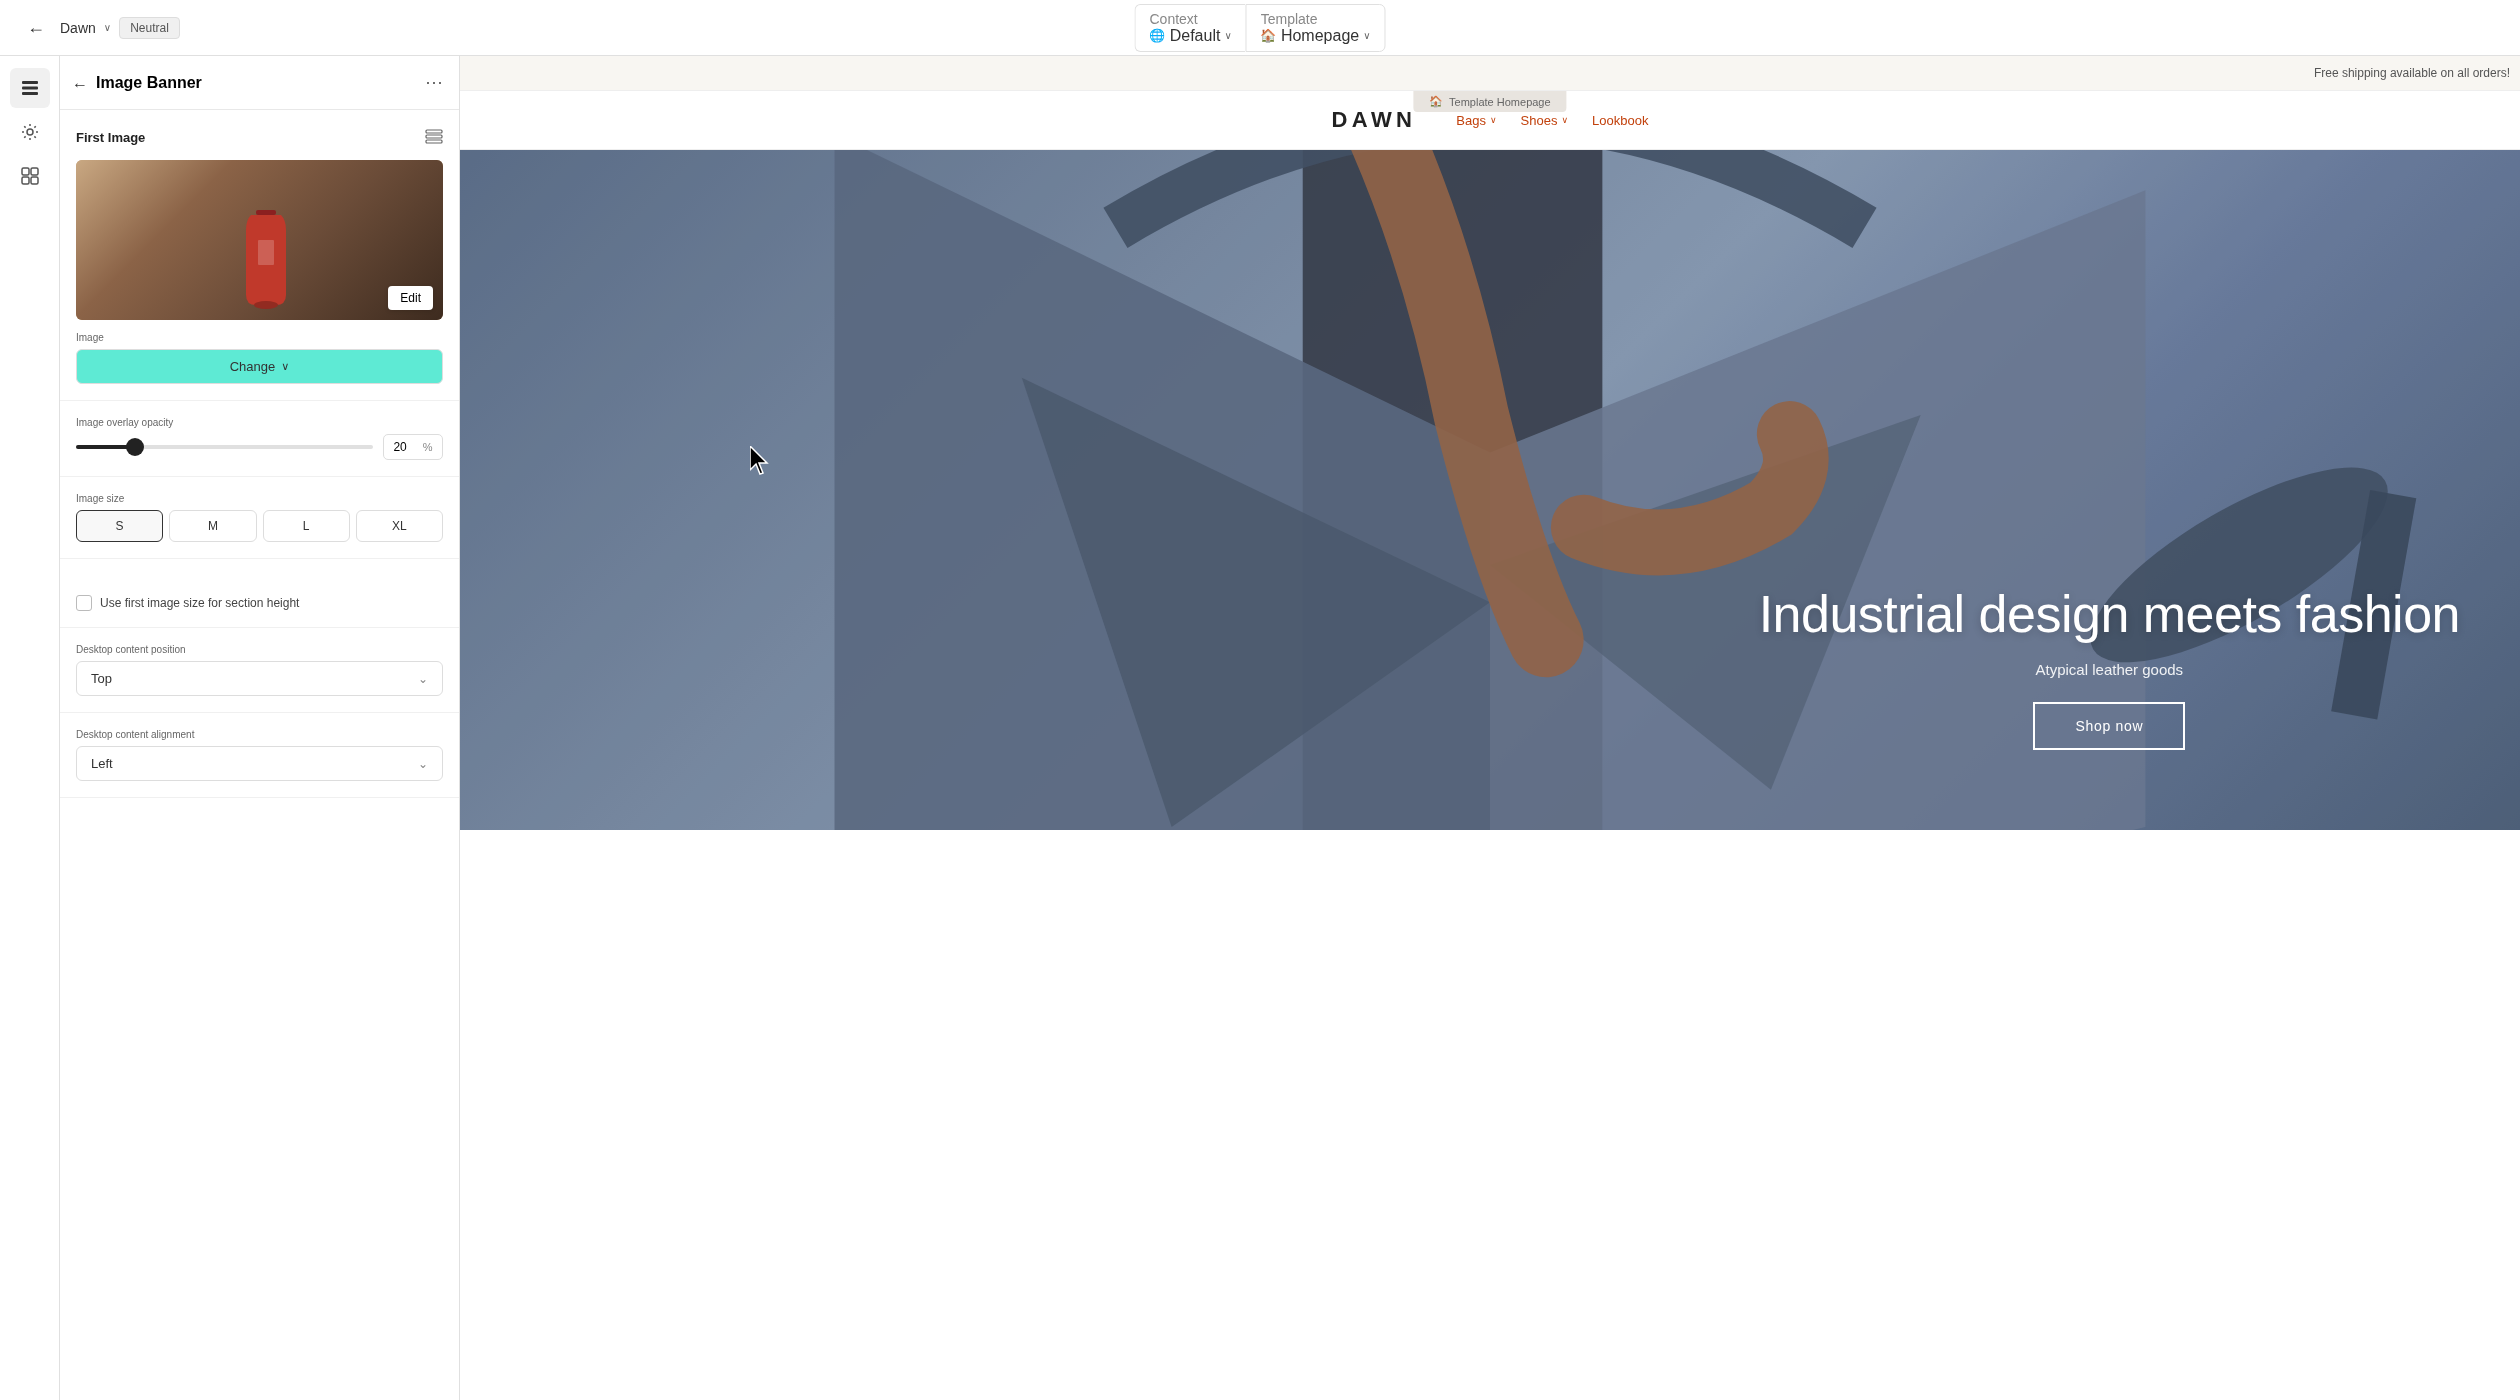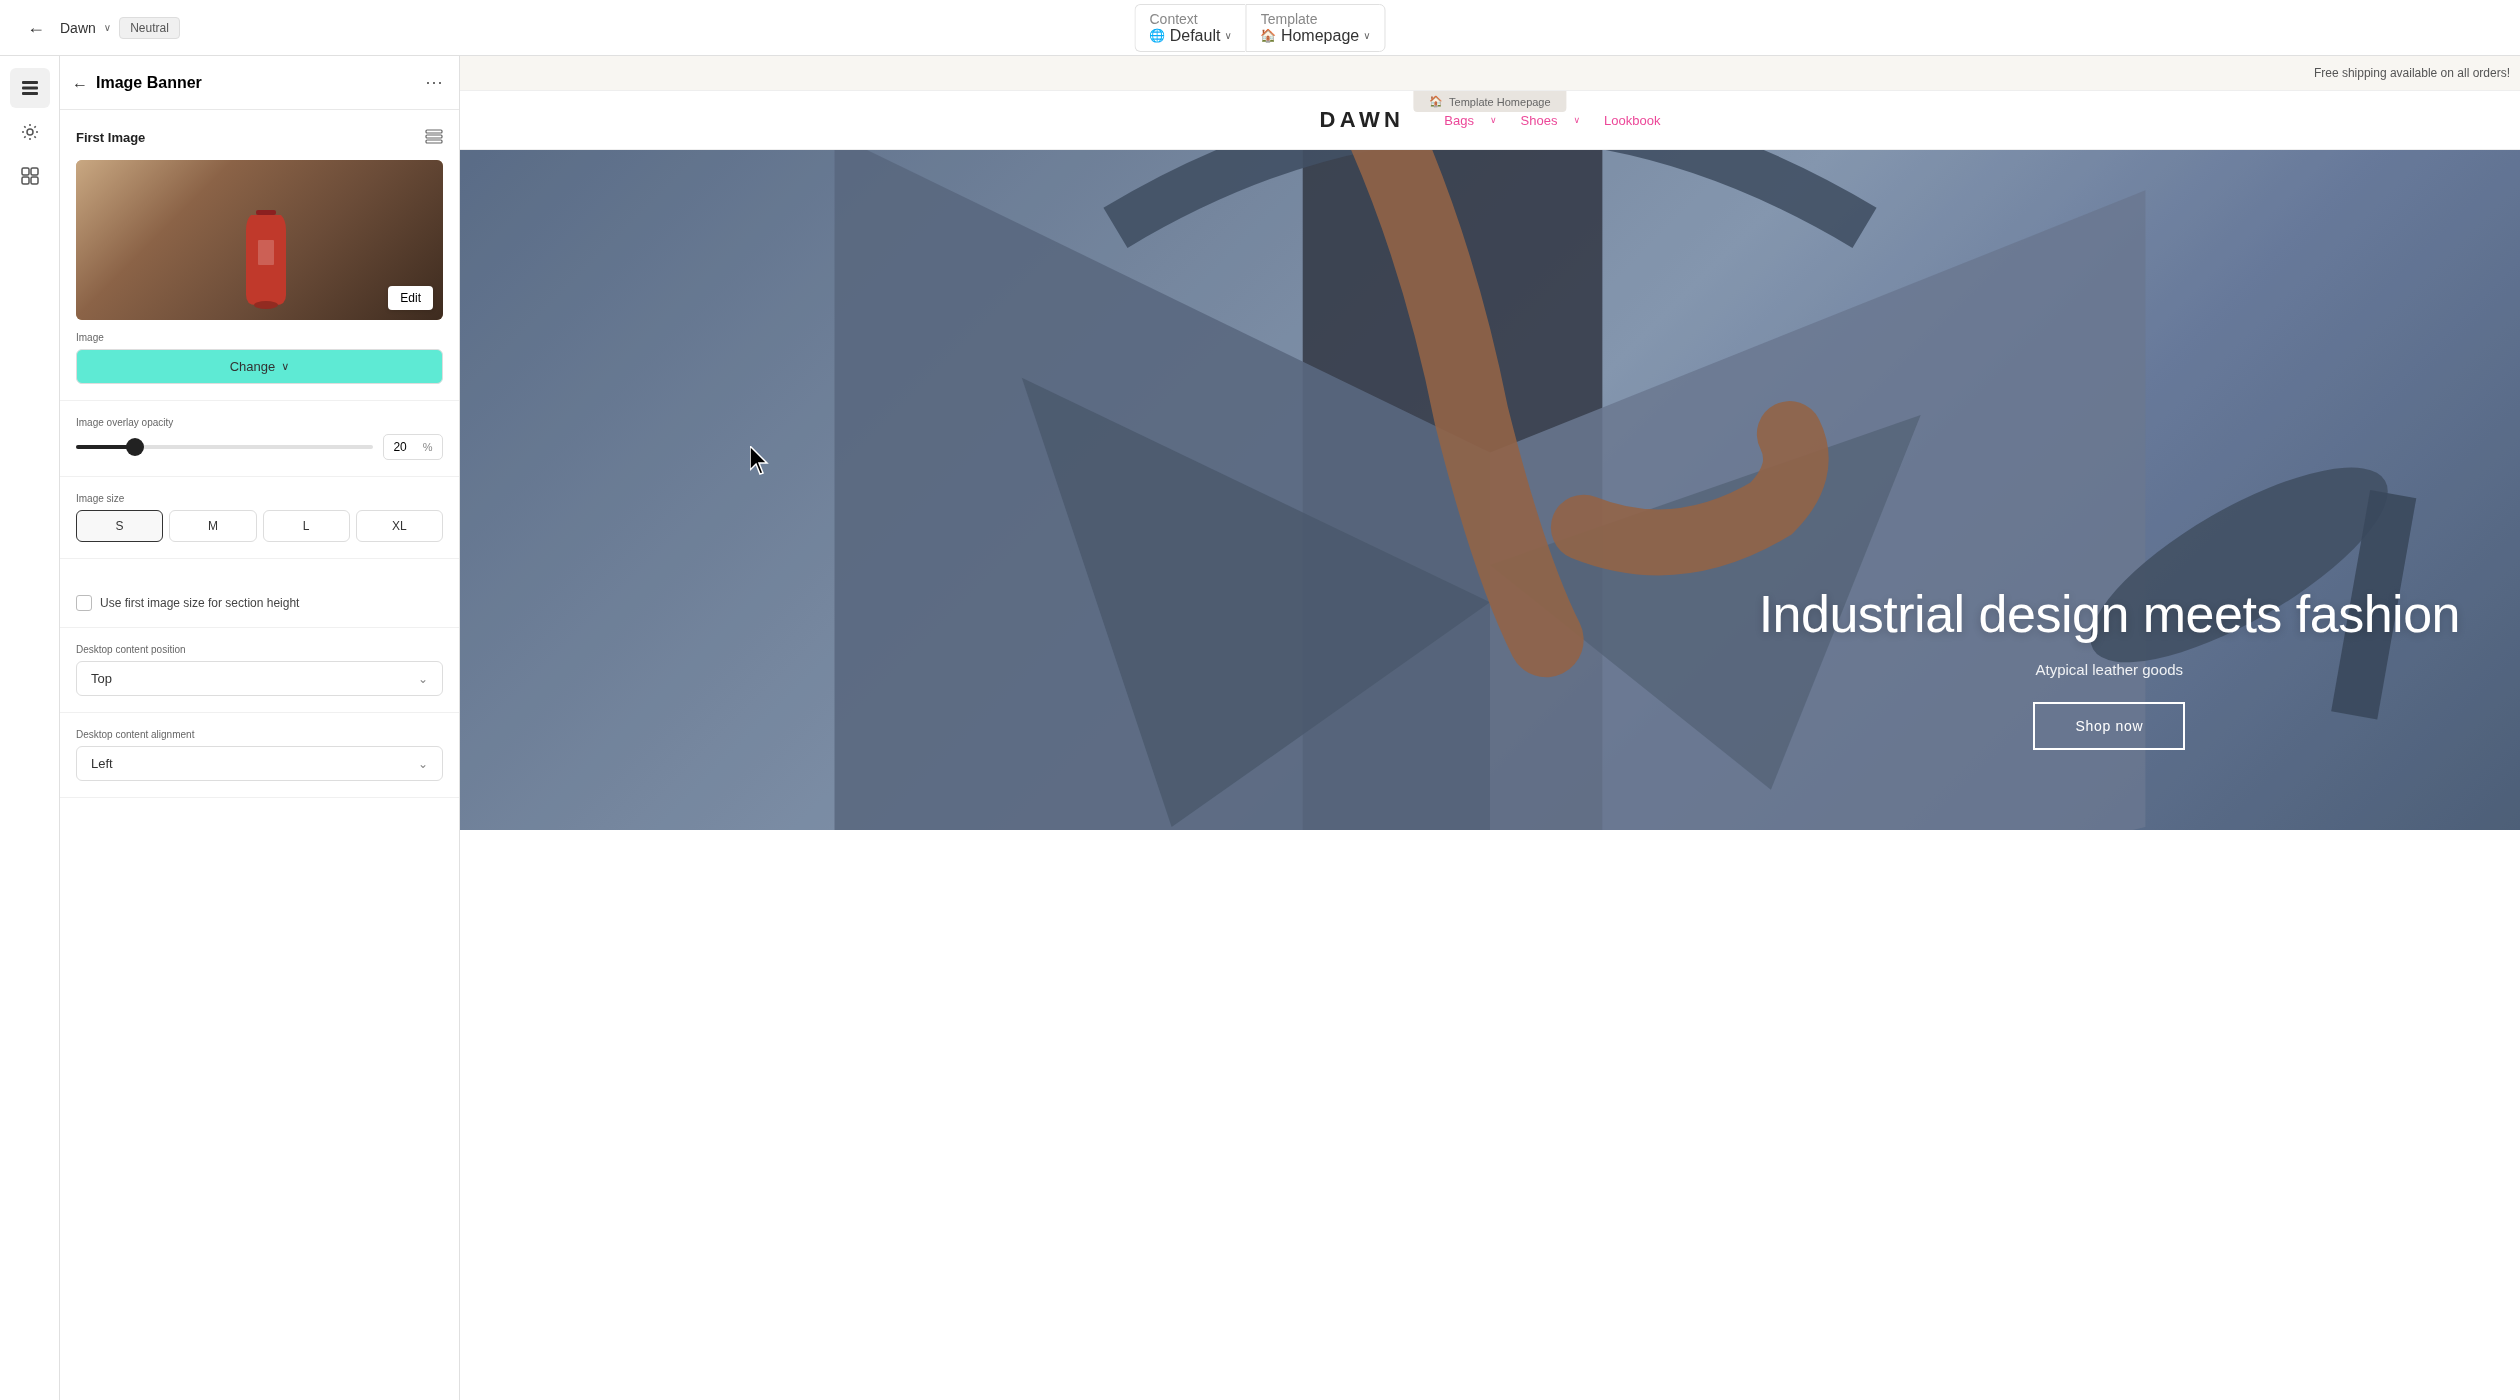--- a/index.html
+++ b/index.html
@@ -227,21 +227,21 @@
     }
     .store-nav {
       display: flex; align-items: center; justify-content: center;
       padding: 16px 40px; gap: 40px;
       border-bottom: 1px solid #eee;
       background: #fff;
       position: relative;
     }
     .store-logo { font-size: 22px; font-weight: 700; letter-spacing: 0.2em; color: #222; }
     .store-nav-links { display: flex; gap: 24px; align-items: center; }
-    .nav-link { font-size: 13px; color: #ec4899; text-decoration: none; display: flex; align-items: center; gap: 16px; cursor: pointer; }
+    .nav-link { font-size: 13px; color: #c2410c; text-decoration: none; display: flex; align-items: center; gap: 4px; cursor: pointer; }
 
     
     .hero-banner {
       width: 100%;
       height: 680px;
       position: relative;
       overflow: hidden;
       background: #6b7fa3;
     }
     .hero-bg {

